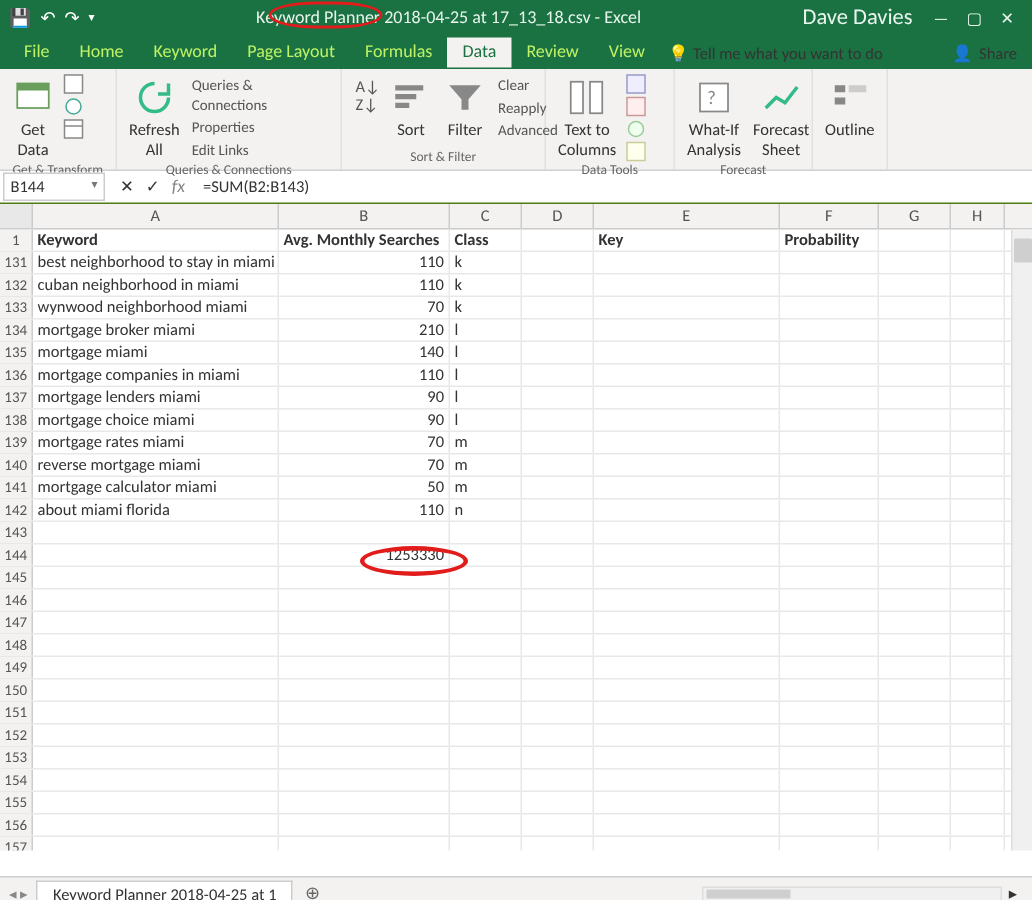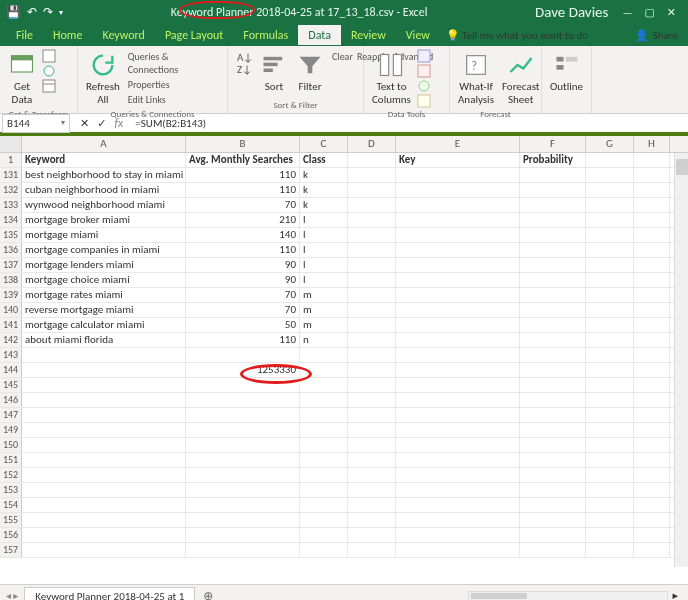--- a/index.html
+++ b/index.html
@@ -16,21 +16,21 @@
 .menubar .tellme{color:#e8f5ec;font-size:11px;margin-left:6px}
 .menubar .share{margin-left:auto;color:#fff;padding:3px 10px;display:flex;align-items:center;gap:4px}
 .ribbon{height:68px;background:#f3f2f1;border-bottom:1px solid #d0d0d0;display:flex}
 .rgroup{border-right:1px solid #e0e0e0;padding:3px 6px;display:flex;flex-direction:column;justify-content:space-between;height:100%}
 .rgroup .glabel{font-size:9px;color:#666;text-align:center;margin-top:auto}
 .rgroup .items{display:flex;gap:4px;align-items:flex-start}
 .rbtn{display:flex;flex-direction:column;align-items:center;gap:1px;padding:2px;cursor:pointer;font-size:10px;color:#444}
 .rbtn .ico{width:18px;height:18px}
 .rbtn.big .ico{width:28px;height:28px}
 .rmini{font-size:10px;color:#555;padding:1px 2px;cursor:pointer;display:block}
-.fbar{height:22px;background:#fff;border-bottom:4px solid #4d7c0f;display:flex;align-items:center}
+.fbar{height:22px;background:#fff;border-bottom:1px solid #4d7c0f;display:flex;align-items:center}
 .namebox{width:68px;border:1px solid #ccc;padding:2px 4px;margin:1px 2px;background:#fff;font-size:11px}
 .namebox .dd{float:right;font-size:8px;color:#777}
 .fxctrl{display:flex;align-items:center;gap:8px;color:#999;padding:0 8px}
 .fxlabel{font-style:italic;color:#888;font-size:12px}
 .formulabox{flex:1;padding:2px 4px;font-size:11px;position:relative}
 .circle1{position:absolute;border:2px solid #e21b1b;border-radius:50%/60%;width:76px;height:18px;left:179px;top:1px;pointer-events:none}
 .sheet{position:relative;height:448px;overflow:hidden}
 .colhdr{display:flex;background:#f3f2f1;border-bottom:1px solid #ccc;height:17px}
 .corner{width:22px;border-right:1px solid #ccc;background:#e8e8e8}
 .ch{border-right:1px solid #ccc;text-align:center;font-size:11px;color:#555;line-height:16px;background:#f3f2f1}
@@ -151,21 +151,21 @@
             <rect x="3" y="15" width="8" height="3" fill="#888"></rect>
           </svg>
           <span>Sort</span>
         </div>
       <div class="rbtn big">
           <svg class="ico" viewBox="0 0 24 24">
             <path d="M3 5h18l-7 8v6h-4v-6z" fill="#888"></path>
           </svg>
           <span>Filter</span>
         </div>
-      <div style="display:flex;flex-direction:row">
+      <div style="display:flex;flex-direction:column">
         <span class="rmini">Clear</span>
         <span class="rmini">Reapply</span>
         <span class="rmini">Advanced</span>
       </div>
     </div>
     <div class="glabel">Sort &amp; Filter</div>
   </div>
   <div class="rgroup" style="width:86px">
     <div class="items">
       <div class="rbtn big">
@@ -452,20 +452,31 @@
         <div class="cell cA"></div>
         <div class="cell cB num"></div>
         <div class="cell cC"></div>
         <div class="cell cD"></div>
         <div class="cell cE"></div>
         <div class="cell cF"></div>
         <div class="cell cG"></div>
         <div class="cell cH"></div>
       </div>
       <div class="row">
+        <div class="rh">148</div>
+        <div class="cell cA"></div>
+        <div class="cell cB num"></div>
+        <div class="cell cC"></div>
+        <div class="cell cD"></div>
+        <div class="cell cE"></div>
+        <div class="cell cF"></div>
+        <div class="cell cG"></div>
+        <div class="cell cH"></div>
+      </div>
+      <div class="row">
         <div class="rh">149</div>
         <div class="cell cA"></div>
         <div class="cell cB num"></div>
         <div class="cell cC"></div>
         <div class="cell cD"></div>
         <div class="cell cE"></div>
         <div class="cell cF"></div>
         <div class="cell cG"></div>
         <div class="cell cH"></div>
       </div>

